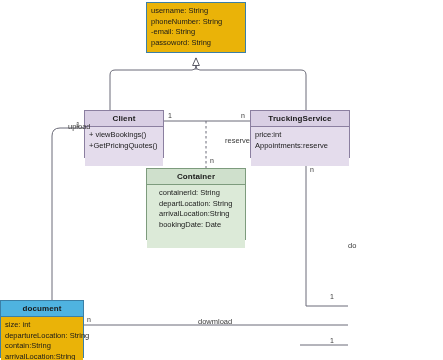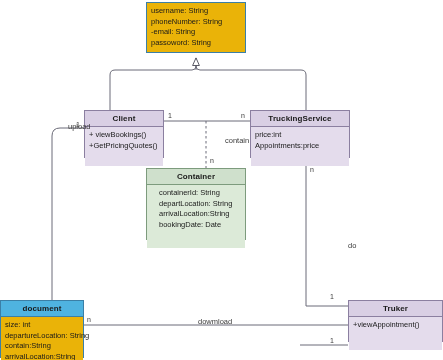--- a/index.html
+++ b/index.html
@@ -138,21 +138,21 @@
     <div class="cls-attrs" style="height:32px;">
       <div>+ viewBookings()</div>
       <div>+GetPricingQuotes()</div>
     </div>
   </div>
 
   <div class="uml-class theme-purple" style="left:250px; top:110px; width:100px; height:48px;">
     <div class="cls-title">TruckingService</div>
     <div class="cls-attrs" style="height:32px;">
       <div>price:int</div>
-      <div>Appointments:price</div>
+      <div>Appointments:reserve</div>
     </div>
   </div>
 
   <div class="uml-class theme-green" style="left:146px; top:168px; width:100px; height:72px;">
     <div class="cls-title">Container</div>
     <div class="cls-attrs" style="height:56px;">
       <div>containerId: String</div>
       <div>departLocation: String</div>
       <div>arrivalLocation:String</div>
       <div>bookingDate: Date</div>
@@ -162,30 +162,24 @@
   <div class="uml-class theme-blue" style="left:0px; top:300px; width:84px; height:58px;">
     <div class="cls-title">document</div>
     <div class="cls-attrs" style="height:42px;">
       <div>size: int</div>
       <div>departureLocation: String</div>
       <div>contain:String</div>
       <div>arrivalLocation:String</div>
     </div>
   </div>
 
-  <div class="uml-class theme-purple" style="left:348px; top:300px; width:95px; height:42px;">
-    <div class="cls-title">Truker</div>
-    <div class="cls-attrs" style="height:26px;">
-      <div>+viewAppointment()</div>
-    </div>
-  </div>
 
   <div class="edge-label" style="left:33px; top:122px;">upload</div>
 
-  <div class="edge-label" style="left:190px; top:136px;">contain</div>
+  <div class="edge-label" style="left:190px; top:136px;">reserve</div>
 
   <div class="edge-label" style="left:313px; top:241px;">do</div>
 
   <div class="edge-label" style="left:163px; top:317px;">dowmload</div>
 
   <div class="mult" style="left:76px; top:121px;">1</div>
 
   <div class="mult" style="left:168px; top:112px;">1</div>
 
   <div class="mult" style="left:241px; top:112px;">n</div>

